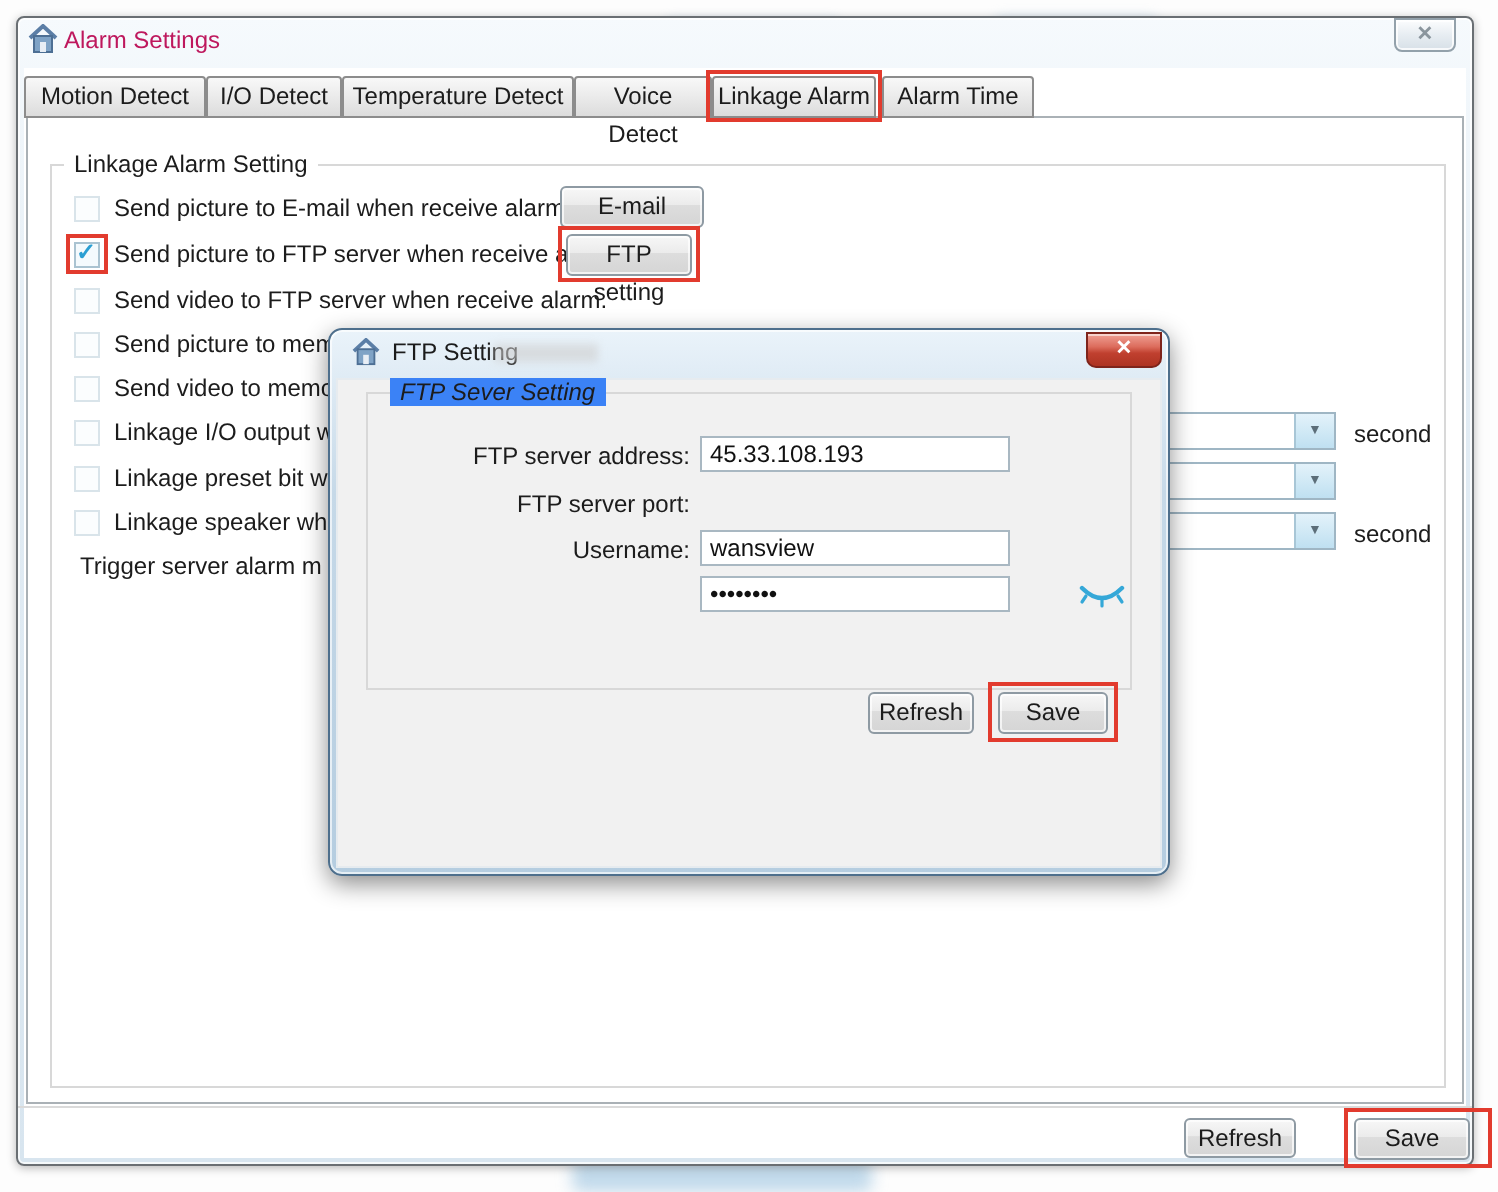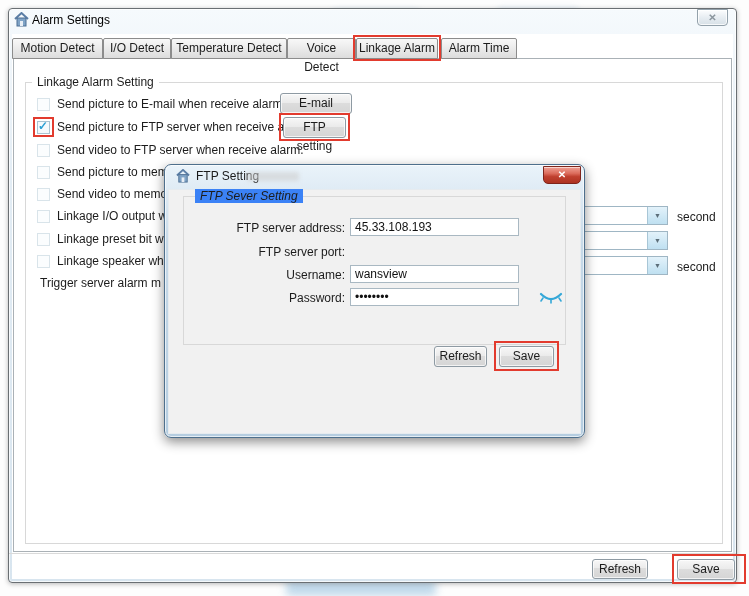--- a/index.html
+++ b/index.html
@@ -12,21 +12,21 @@
   .blob-a { left:332px; top:10px; width:88px; height:12px; background:#aecbe2; opacity:.55; }
   .blob-b { left:497px; top:8px;  width:82px; height:14px; background:#bcd4e6; opacity:.5; }
   .blob-c { left:602px; top:15px; width:52px; height:11px; background:#c3d8e8; opacity:.45; }
   .blob-d { left:286px; top:580px; width:150px; height:16px; background:#8fbcdc; opacity:.55; filter:blur(4px); }
 
   
   .main-window { position:absolute; left:8px; top:8px; width:729px; height:575px;
     border:1px solid #6a6f73; border-radius:4px;
     background:linear-gradient(#f6fafd,#e2ecf4 30%,#d8e5ef);
     box-shadow:0 1px 5px rgba(0,0,0,.28), inset 0 0 0 1px rgba(255,255,255,.75); }
-  .main-title { position:absolute; left:32px; top:13px; font-size:12px; color:#000000; }
+  .main-title { position:absolute; left:32px; top:13px; font-size:12px; color:#be185d; }
   .main-close { position:absolute; left:697px; top:9px; width:31px; height:17px;
     border:1px solid #93a1ab; border-radius:0 0 4px 4px;
     background:linear-gradient(#fcfdfe,#e7edf2 50%,#d7e0e7);
     color:#8a959d; font-size:10px; font-weight:bold; text-align:center; line-height:15px;
     box-shadow:inset 0 0 0 1px rgba(255,255,255,.8); }
   .main-content { position:absolute; left:12px; top:34px; width:721px; height:545px; background:#ffffff; }
 
   
   .tab { position:absolute; top:38px; height:21px; border:1px solid #8c8c8c; border-radius:2px 2px 0 0;
     background:linear-gradient(#f8f8f8,#ececec 45%,#dcdcdc); font-size:12px; color:#1c1c1c;
@@ -72,21 +72,21 @@
     background:#cfcfcf; opacity:.6; filter:blur(2px); z-index:6; }
   .dialog-close { position:absolute; left:543px; top:166px; width:38px; height:18px;
     border:1px solid #7e241b; border-radius:0 0 5px 5px;
     background:linear-gradient(#f0a195,#dc6c5c 40%,#c0402f 60%,#ad3322);
     color:#fff; font-size:10px; font-weight:bold; text-align:center; line-height:16px;
     box-shadow:inset 0 1px 0 rgba(255,255,255,.55); z-index:6; }
   .dialog-client { position:absolute; left:168px; top:189px; width:413px; height:245px;
     background:#f1f1f1; border:1px solid #e6ebef; z-index:5; }
   .dlg-group-label { background:#3b82f6; z-index:6;font-style:italic; }
   .field-label { position:absolute; width:140px; left:205px; text-align:right; font-size:12px; color:#1c1c1c; z-index:6; }
-  .field-input { position:absolute; left:350px; width:169px; height:18px; border:1px solid #a9b8c2;
+  .field-input { position:absolute; left:350px; width:155px; height:18px; border:1px solid #a9b8c2;
     background:#fff; font-family:"Liberation Sans",sans-serif; font-size:12px; color:#111;
     padding:0 4px; z-index:6; }
   .dlg-z { z-index:6; }
 
   
   .footer-sep { position:absolute; left:9px; top:553px; width:727px; border-top:1px solid #dadada; }
 
   .icon-svg { position:absolute; z-index:6; }
 </style>
 </head>
@@ -180,21 +180,20 @@
   <div class="group-label dlg-group-label" style="left:195px;top:189px;">FTP Sever Setting</div>
 
   <div class="field-label" style="top:221px;">FTP server address:</div>
   <input class="field-input" style="top: 218px;" value="45.33.108.193">
 
   <div class="field-label" style="top:245px;">FTP server port:</div>
 
   <div class="field-label" style="top:268px;">Username:</div>
   <input class="field-input" style="top: 265px;" value="wansview">
 
-  <div class="field-label" style="top:291px;">Password:</div>
   <input class="field-input" style="top: 288px;" value="••••••••">
   <svg class="icon-svg" style="left:539px;top:292px" width="24" height="13" viewBox="0 0 24 13">
     <path d="M2 2 Q12 12 22 2" fill="none" stroke="#35a8d8" stroke-width="2.2" stroke-linecap="round"></path>
     <path d="M4 6 L2 9 M12 8 L12 11 M20 6 L22 9" fill="none" stroke="#35a8d8" stroke-width="1.6" stroke-linecap="round"></path>
   </svg>
 
 
   <div class="btn dlg-z" style="left:434px;top:346px;width:53px;height:21px;line-height:19px;">Refresh</div>
   <div class="btn dlg-z" style="left:499px;top:346px;width:55px;height:21px;line-height:19px;">Save</div>
   <div class="annot" style="left:494px;top:341px;width:65px;height:30px;"></div>

